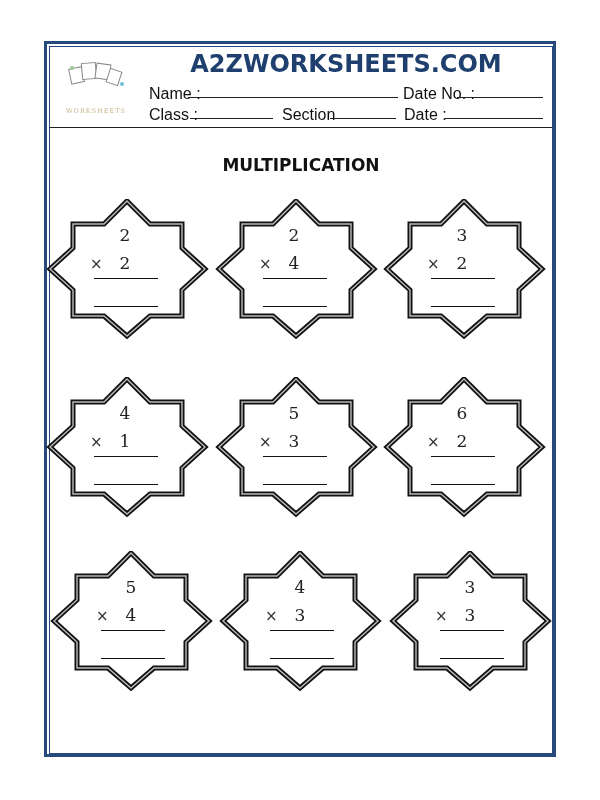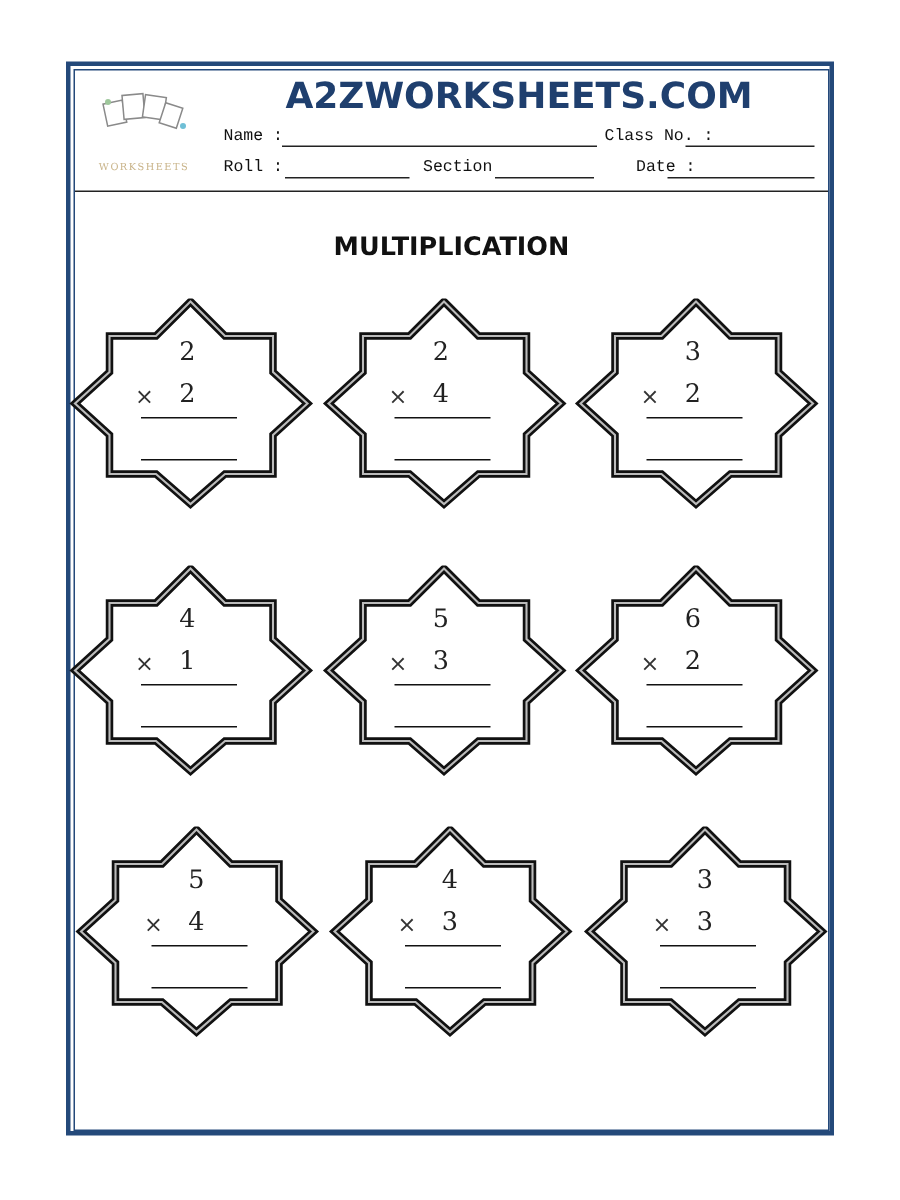--- a/index.html
+++ b/index.html
@@ -18,21 +18,21 @@
   .header-divider {
     position: absolute; left: 50px; top: 127px; width: 502px; height: 1px; background: #222;
   }
   .logo { position: absolute; left: 56px; top: 60px; width: 80px; height: 60px; }
   .brand {
     position: absolute; left: 150px; top: 50px; width: 392px; text-align: center;
     font-family: "DejaVu Sans", sans-serif; font-weight: bold; font-size: 24px;
     color: #1f3f6e; letter-spacing: 0px;
   }
   .field-label {
-    position: absolute; font-family: Liberation Mono, monospace; font-size: 11px; color: #111;
+    position: absolute; font-family: Liberation Sans, sans-serif; font-size: 16px; color: #111;
     white-space: nowrap;
   }
   .uline { position: absolute; height: 1px; background: #222; }
   .title {
     position: absolute; left: 50px; top: 155px; width: 502px; text-align: center;
     font-family: "DejaVu Sans", sans-serif; font-weight: bold; font-size: 17px; color: #111;
   }
   .card { position: absolute; width: 170px; height: 150px; }
   .card svg { position: absolute; left: 0; top: 0; }
   .num {
@@ -62,28 +62,28 @@
     <circle cx="16" cy="8" r="2" fill="#9ec79b"></circle>
     <circle cx="66" cy="24" r="2" fill="#6fbfd6"></circle>
   </svg>
   <div style="position:absolute;left:0;top:47px;width:80px;text-align:center;font-family:'DejaVu Serif',serif;font-size:6.5px;letter-spacing:1px;color:#c9b48a;">WORKSHEETS</div>
 </div>
 
 <div class="brand">A2ZWORKSHEETS.COM</div>
 
 <div class="field-label" style="left:149px;top:85px;">Name :</div>
 <div class="uline" style="left:188px;top:97px;width:210px;"></div>
-<div class="field-label" style="left:403px;top:85px;">Class No. :</div>
+<div class="field-label" style="left:403px;top:85px;">Date No. :</div>
 <div class="uline" style="left:457px;top:97px;width:86px;"></div>
 
-<div class="field-label" style="left:149px;top:106px;">Roll :</div>
+<div class="field-label" style="left:149px;top:106px;">Class :</div>
 <div class="uline" style="left:190px;top:118px;width:83px;"></div>
 <div class="field-label" style="left:282px;top:106px;">Section</div>
 <div class="uline" style="left:330px;top:118px;width:66px;"></div>
-<div class="field-label" style="left:404px;top:106px;margin-left:20px;">Date :</div>
+<div class="field-label" style="left:404px;top:106px;">Date :</div>
 <div class="uline" style="left:445px;top:118px;width:98px;"></div>
 
 <div class="header-divider"></div>
 
 <div class="title">MULTIPLICATION</div>
 
 <div class="card" style="left:42px;top:199px;">
   <svg width="170" height="150">
       <use href="#star"></use>
     </svg>

